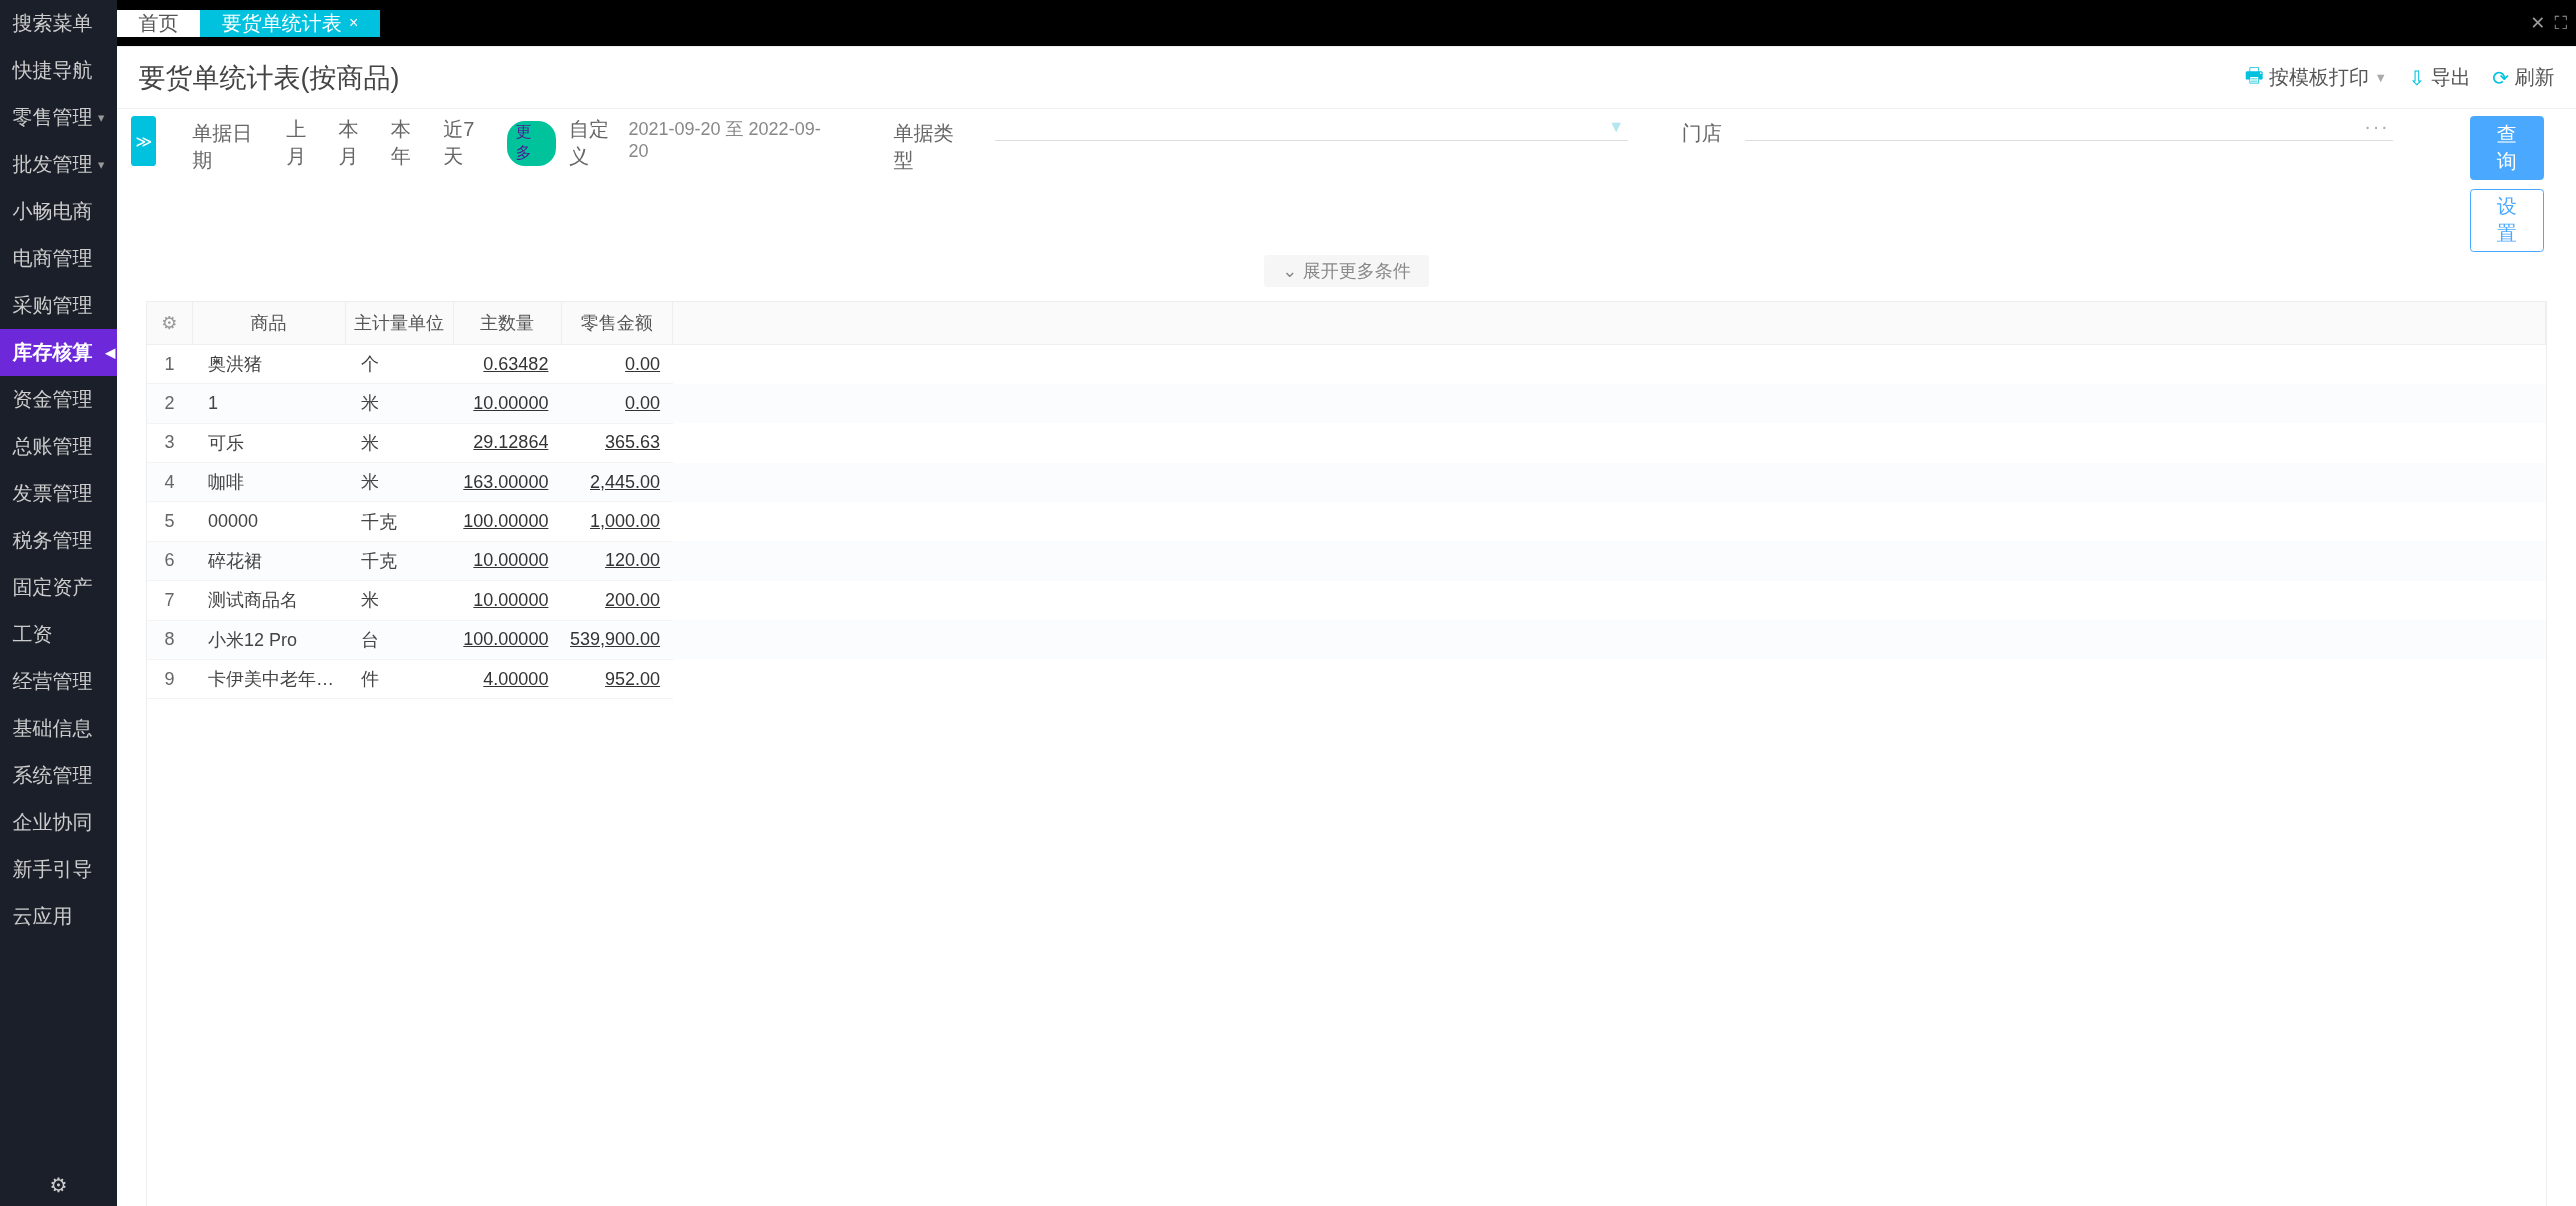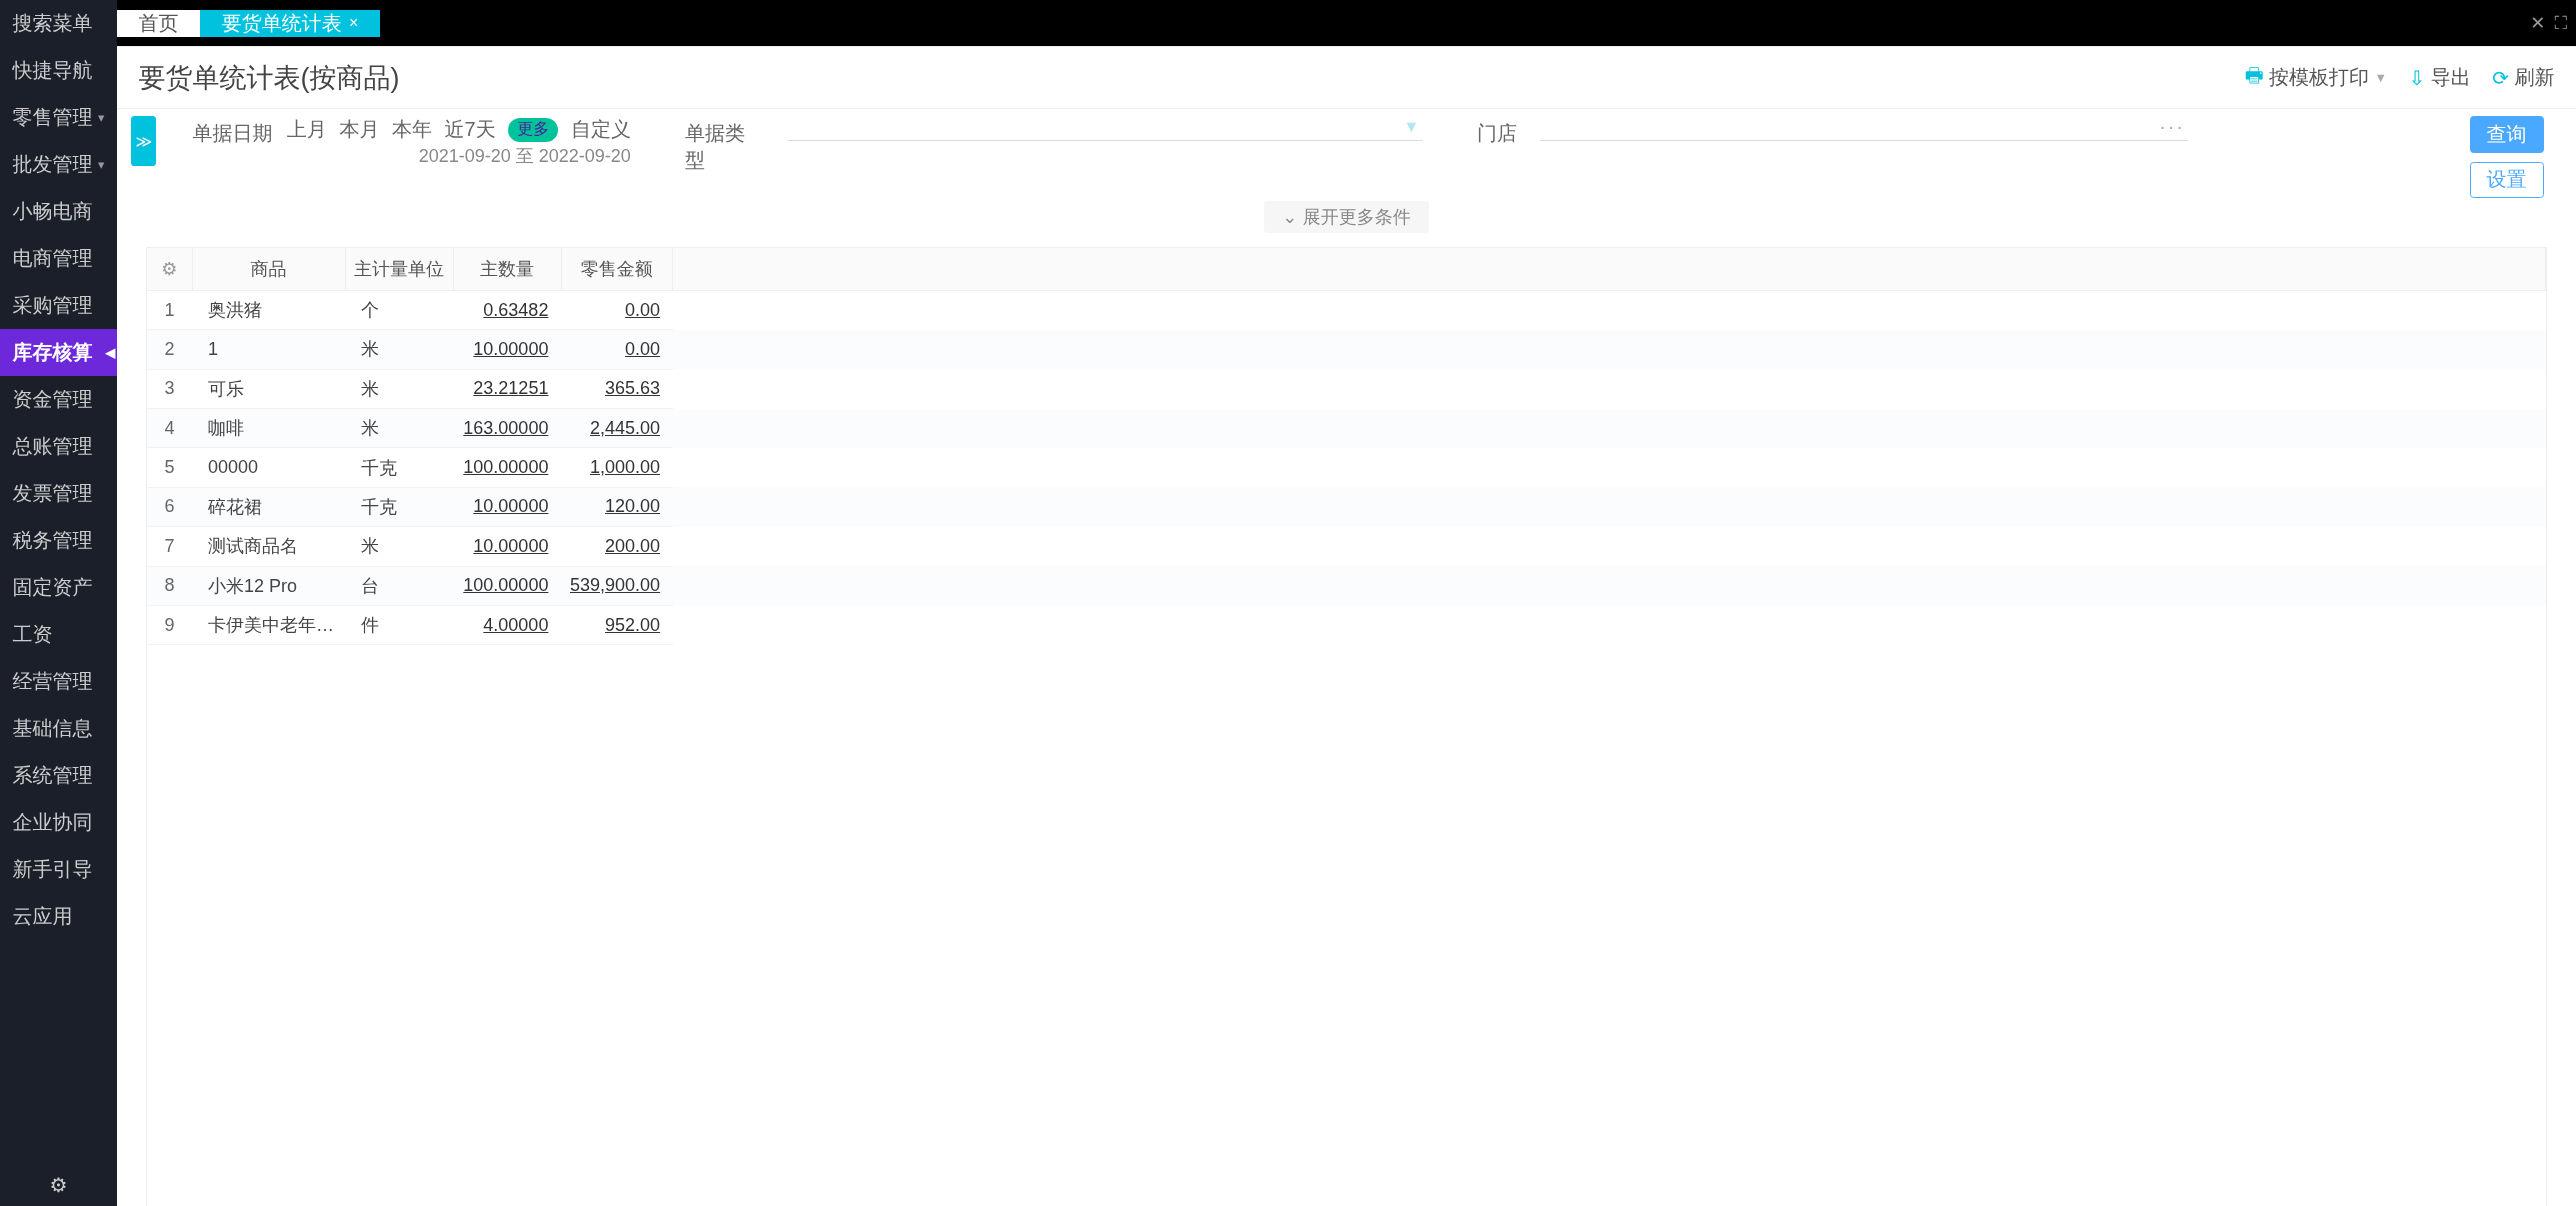--- a/index.html
+++ b/index.html
@@ -32,21 +32,21 @@
 .ha { display: inline-flex; align-items: center; gap: 5.4px; cursor: pointer; color: #555; }
 .ha .ico { color: #00c1de; }
 .ha .dd { color: #aaa; font-size: 12.6px; }
 
 
 .filter-wrap { display: flex; flex-direction: column; }
 .filters { display: flex; align-items: flex-start; padding: 7.2px 14.4px 0 14.4px; }
 .collapse-btn { width: 25px; height: 50px; background: #00c1de; color: #fff; display: flex; align-items: center; justify-content: center; border-radius: 3.6px; margin-right: 36px; cursor: pointer; font-size: 16px; }
 .filter-group { display: flex; align-items: flex-start; margin-right: 54px; }
 .fg-label { color: #666; margin-right: 14.4px; padding-top: 3.6px; }
-.fg-body { display: flex; flex-direction: column; text-align: right; }
+.fg-body { display: flex; flex-direction: row; }
 .fg-row1 { display: flex; align-items: center; gap: 12.6px; }
 .fg-link { color: #666; cursor: pointer; }
 .fg-badge { background: #00c39b; color: #4c1d95; border-radius: 18px; padding: 1.8px 9px; font-size: 16px; }
 .fg-date { font-size: 18px; color: #888; margin-top: 1px; }
 .select-box { display: flex; align-items: flex-start; }
 .select-box .line { border-bottom: 0.9px solid #ddd; height: 25px; margin-left: 9px; position: relative; }
 .select-box .line .dd-ico { position: absolute; right: 3.6px; top: 1.8px; color: #b3e6ee; font-size: 16px; }
 .select-box .line .dots { position: absolute; right: 3.6px; top: -1.8px; color: #aaa; font-size: 20px; letter-spacing: 1.8px; }
 .filter-right { margin-left: auto; display: flex; flex-direction: column; gap: 9px; padding-right: 18px; }
 .btn { padding: 3.6px 16px; border-radius: 3.6px; font-size: 20px; cursor: pointer; text-align: center; }
@@ -261,21 +261,21 @@
             <td class="col-name">1</td>
             <td class="col-unit">米</td>
             <td class="col-qty">10.00000</td>
             <td class="col-amt">0.00</td>
             <td class="col-fill"></td>
           </tr>
           <tr>
             <td class="col-idx">3</td>
             <td class="col-name">可乐</td>
             <td class="col-unit">米</td>
-            <td class="col-qty">23.21251</td>
+            <td class="col-qty">29.12864</td>
             <td class="col-amt">365.63</td>
             <td class="col-fill"></td>
           </tr>
           <tr>
             <td class="col-idx">4</td>
             <td class="col-name">咖啡</td>
             <td class="col-unit">米</td>
             <td class="col-qty">163.00000</td>
             <td class="col-amt">2,445.00</td>
             <td class="col-fill"></td>

